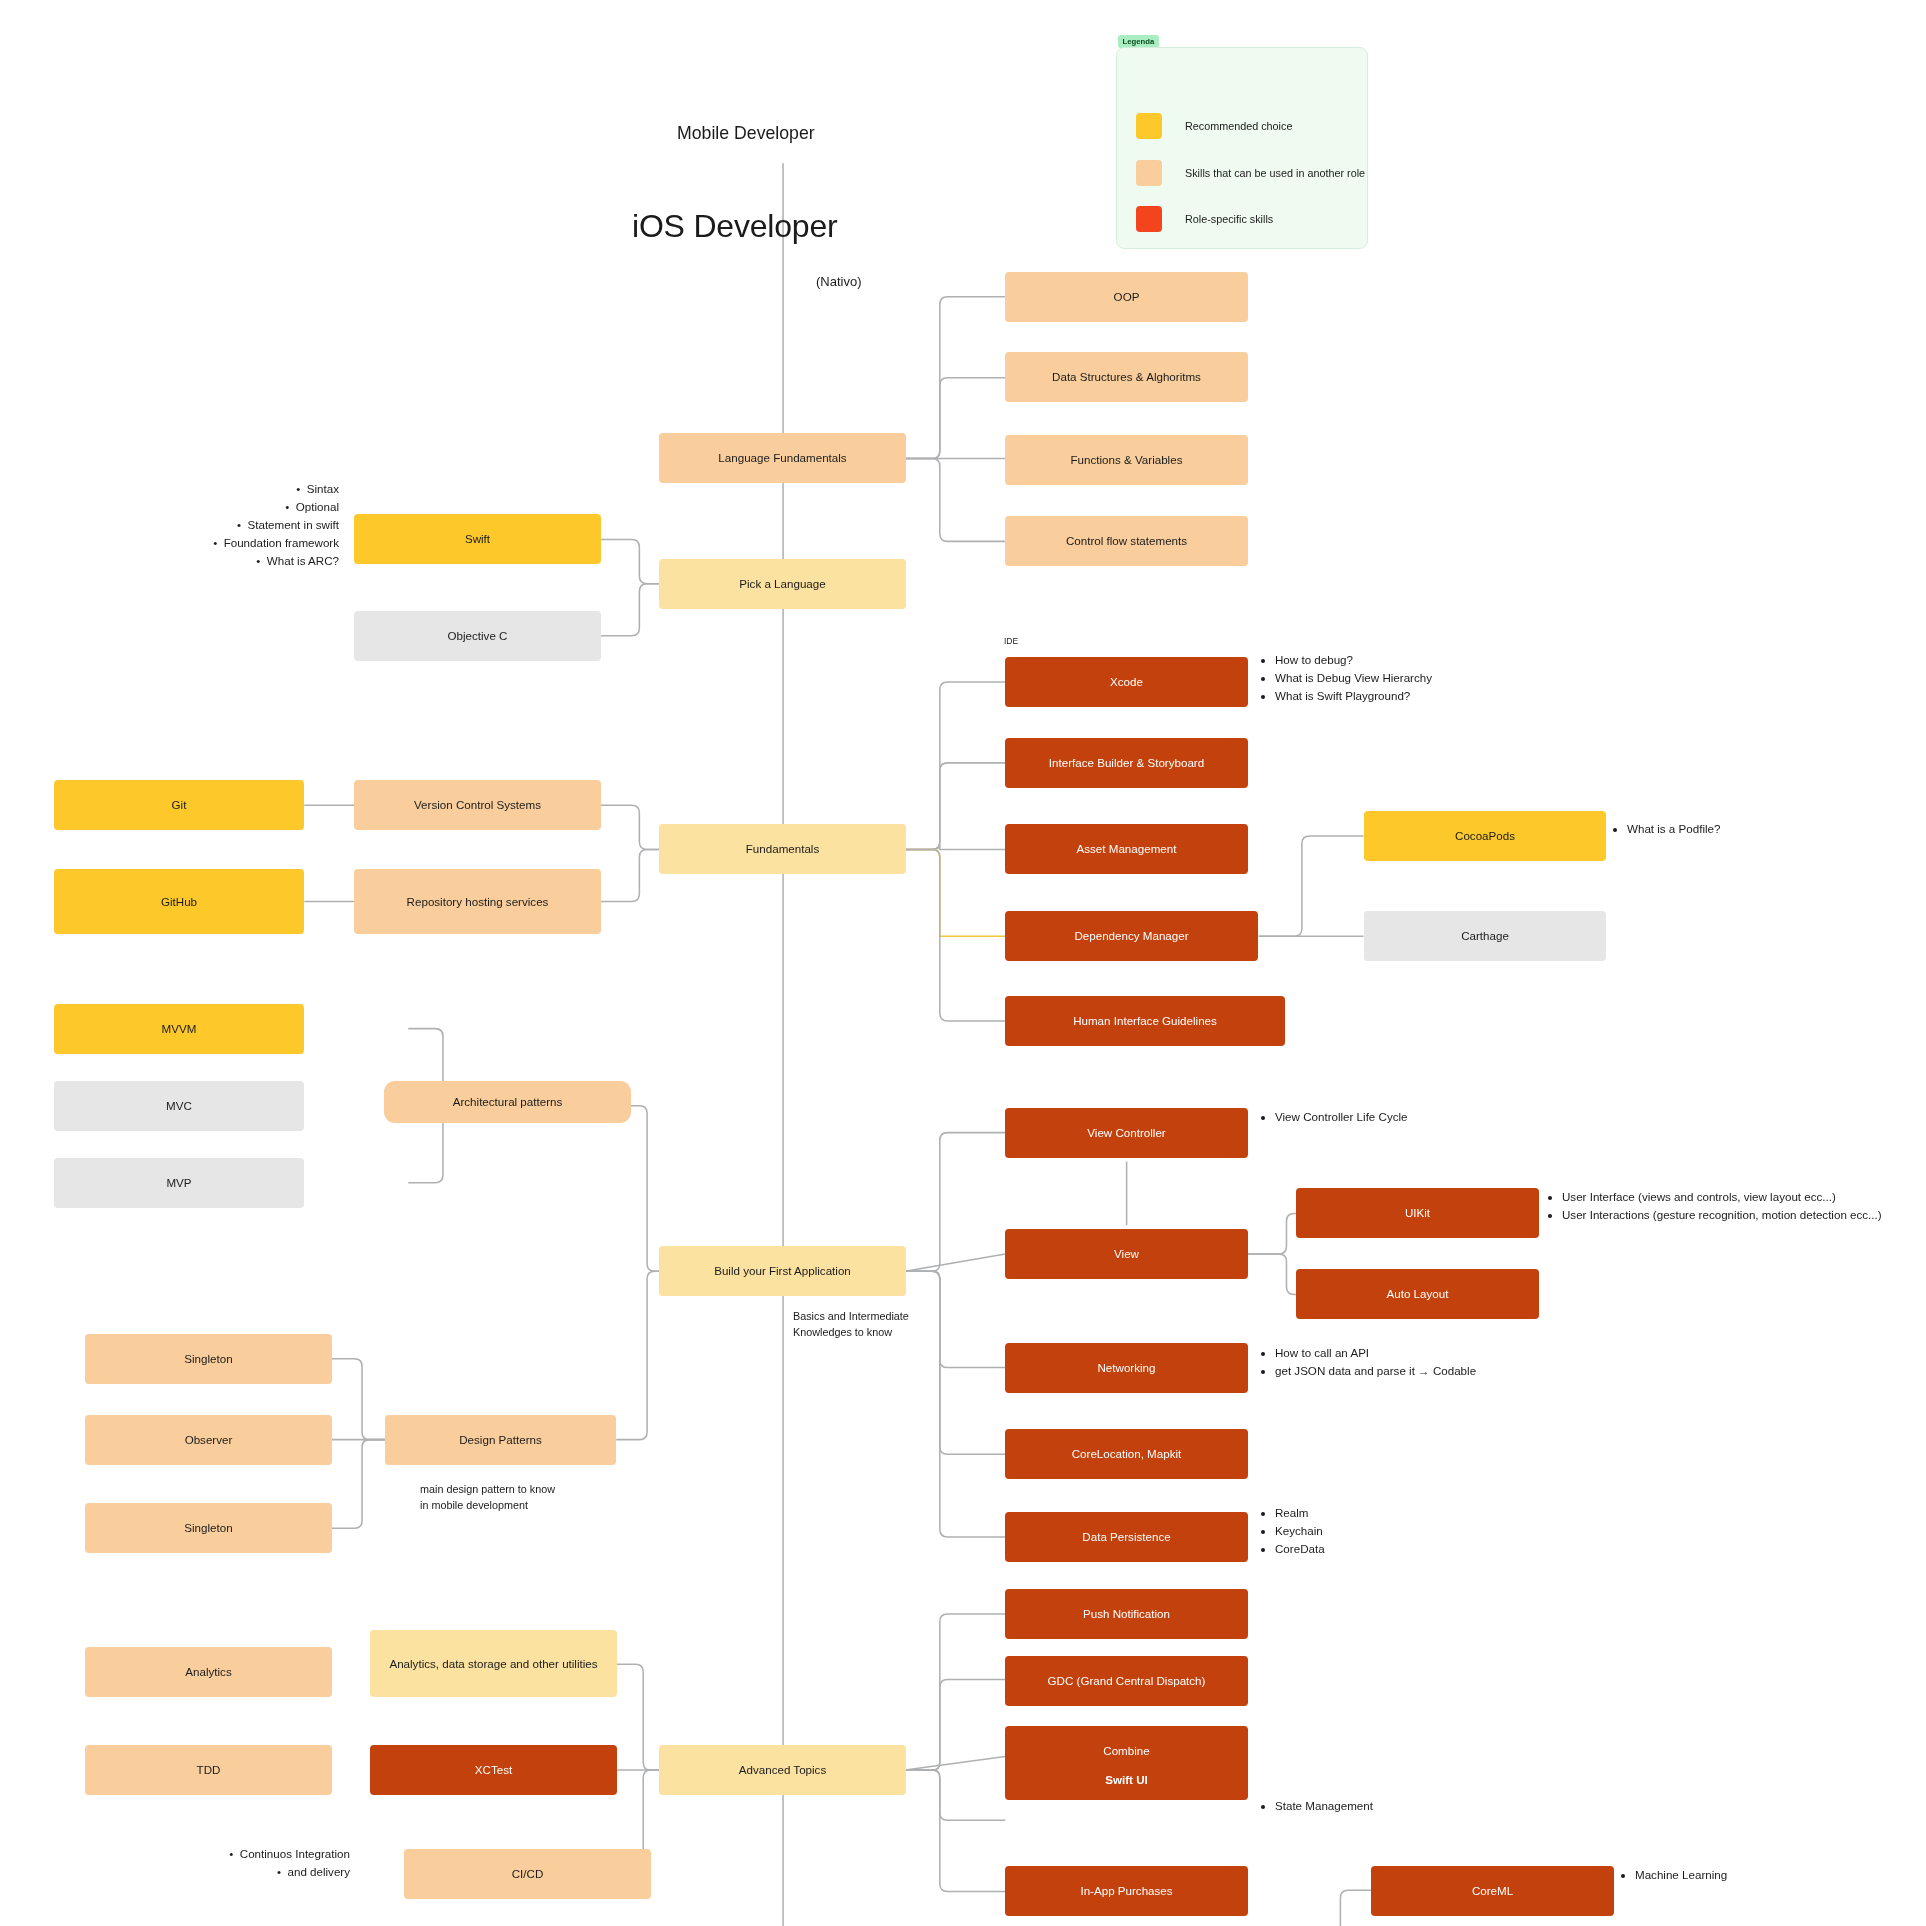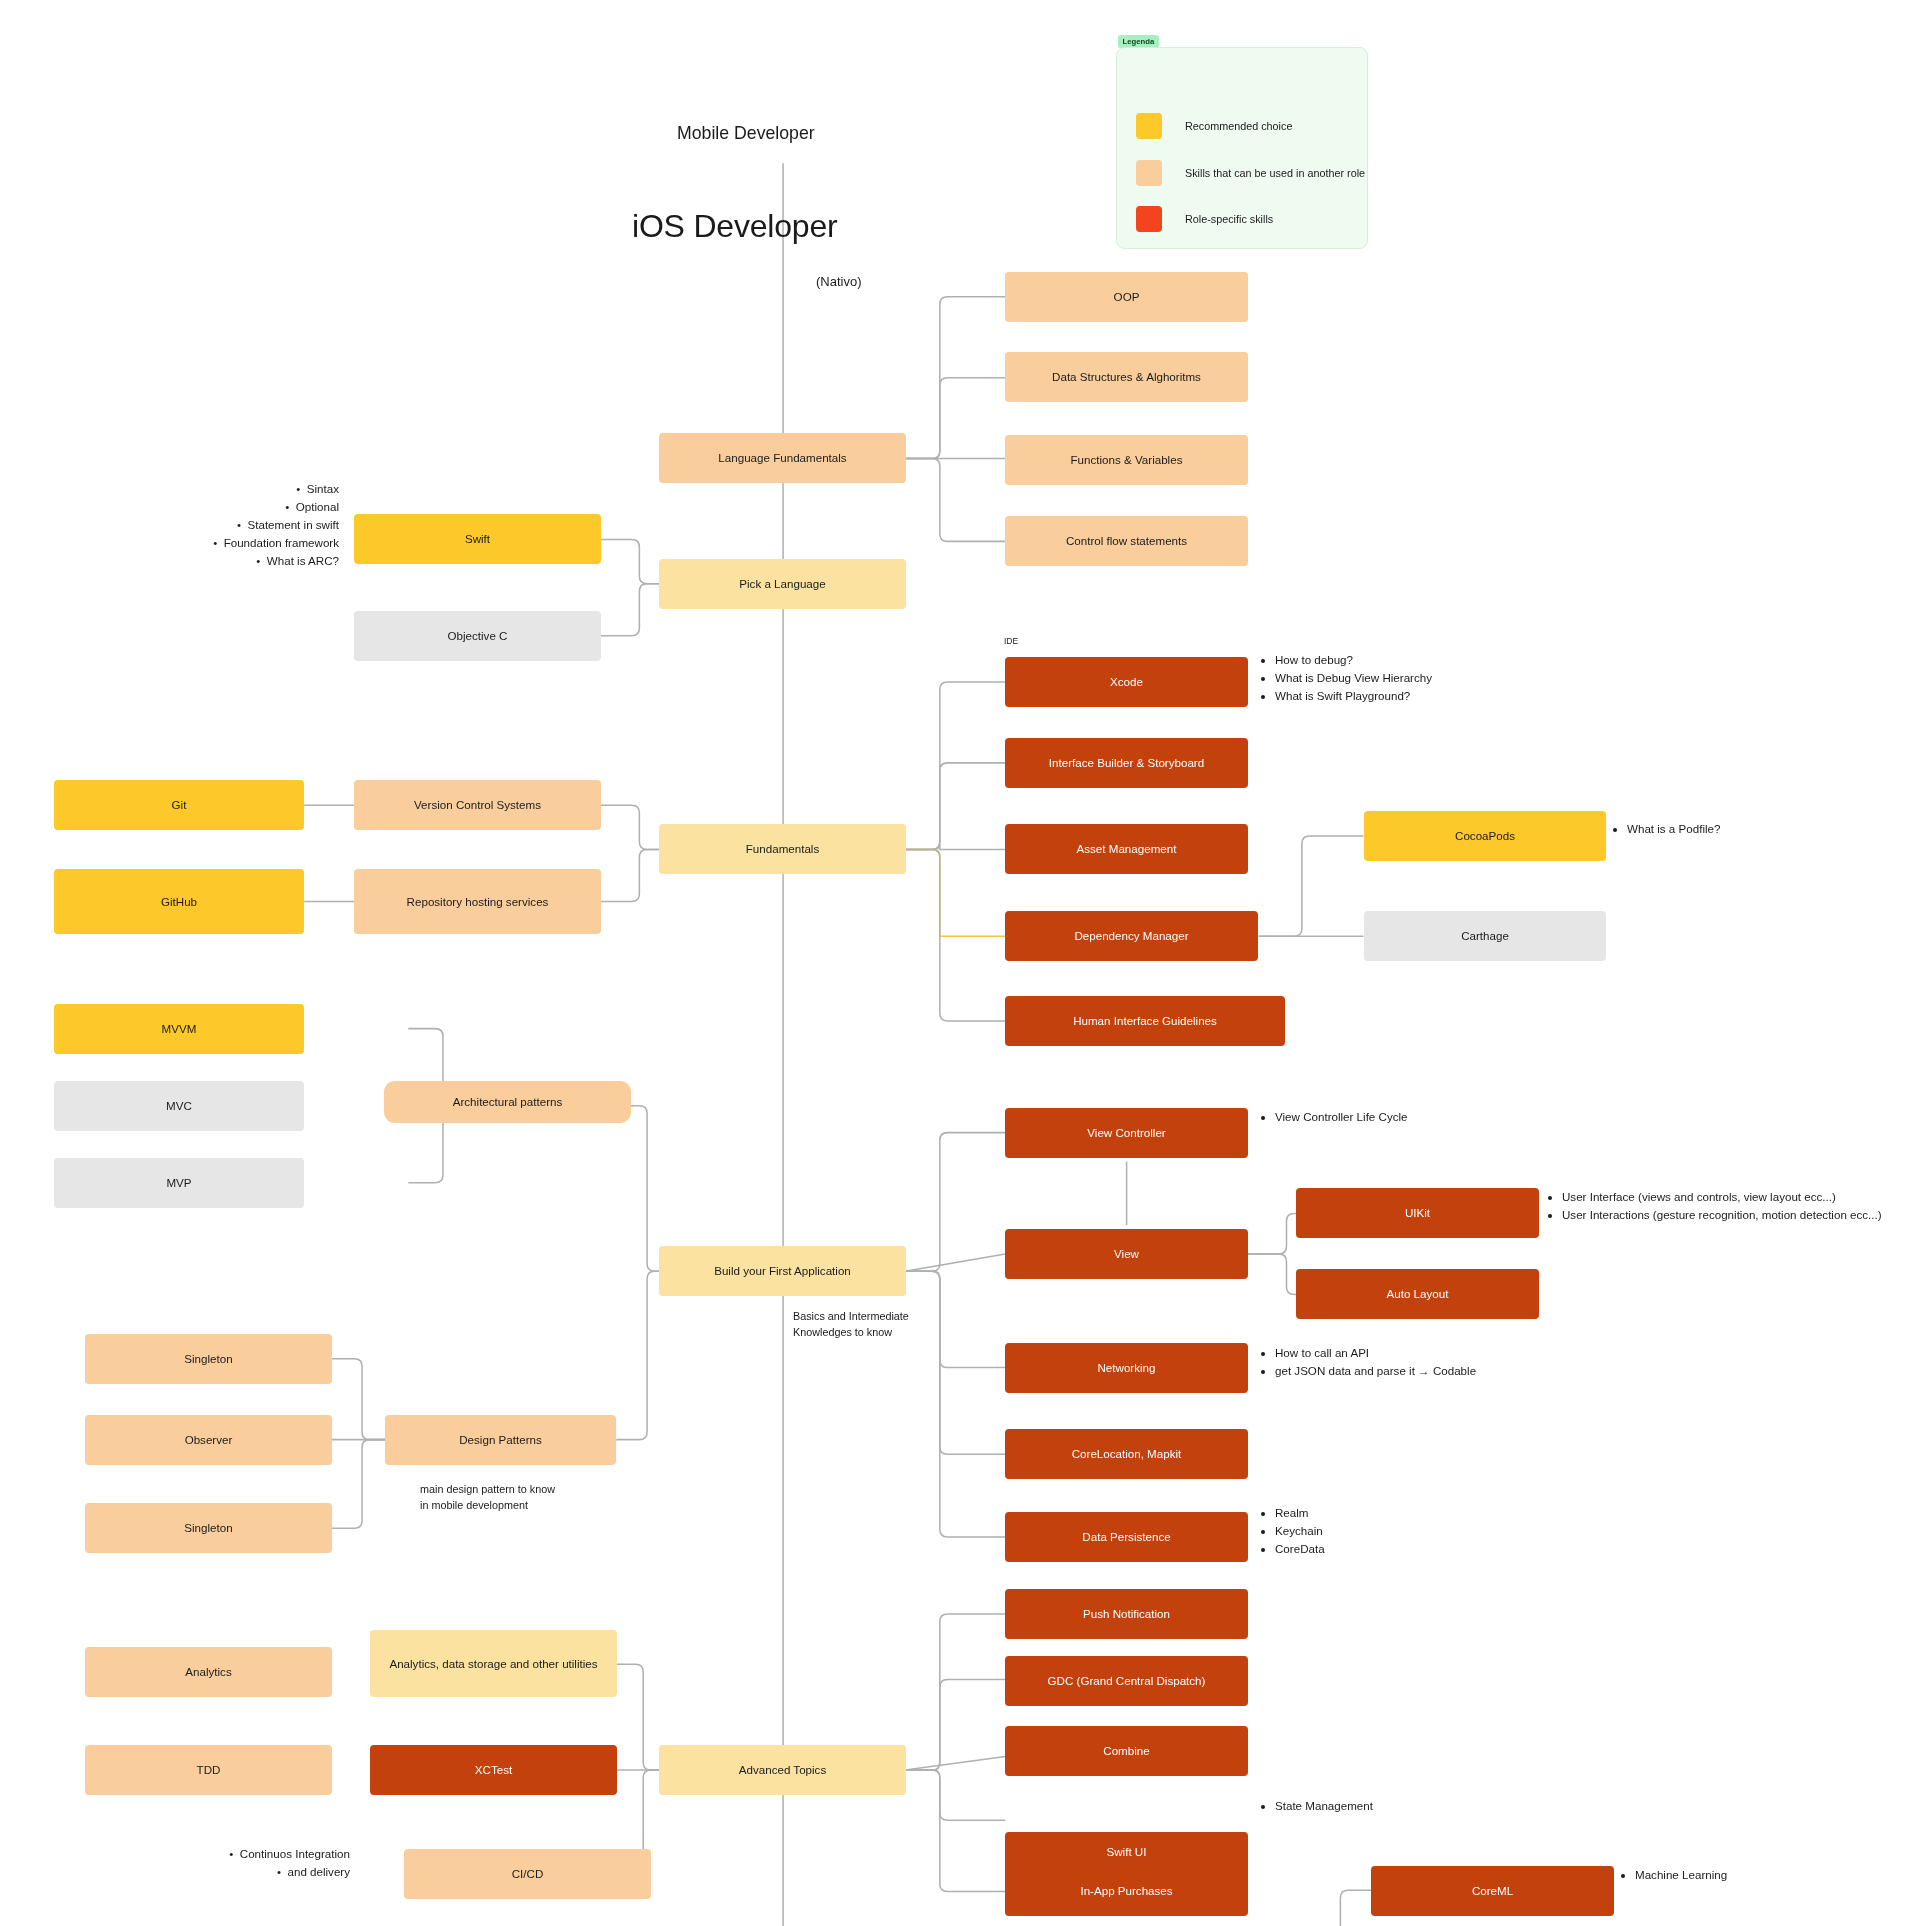--- a/index.html
+++ b/index.html
@@ -328,21 +328,21 @@
 
   <div class="node n-red" style="left:1005px;top:1589px;width:243px;height:50px;">
       <span>Push Notification</span>
     </div>
   <div class="node n-red" style="left:1005px;top:1656px;width:243px;height:50px;">
       <span>GDC (Grand Central Dispatch)</span>
     </div>
   <div class="node n-red" style="left:1005px;top:1726px;width:243px;height:50px;">
       <span>Combine</span>
     </div>
-  <div class="node n-red" style="left:1005px;top:1832px;width:243px;height:40px;">
+  <div class="node n-red" style="left:1005px;top:1760px;width:243px;height:40px;font-weight:bold;">
       <span>Swift UI</span>
     </div>
   <div class="node n-red" style="left:1005px;top:1866px;width:243px;height:50px;">
       <span>In-App Purchases</span>
     </div>
 
   <div class="bullets" style="left:1262px;top:1797px;width:347px;">
     <ul>
         <li>State Management</li>
       </ul>

